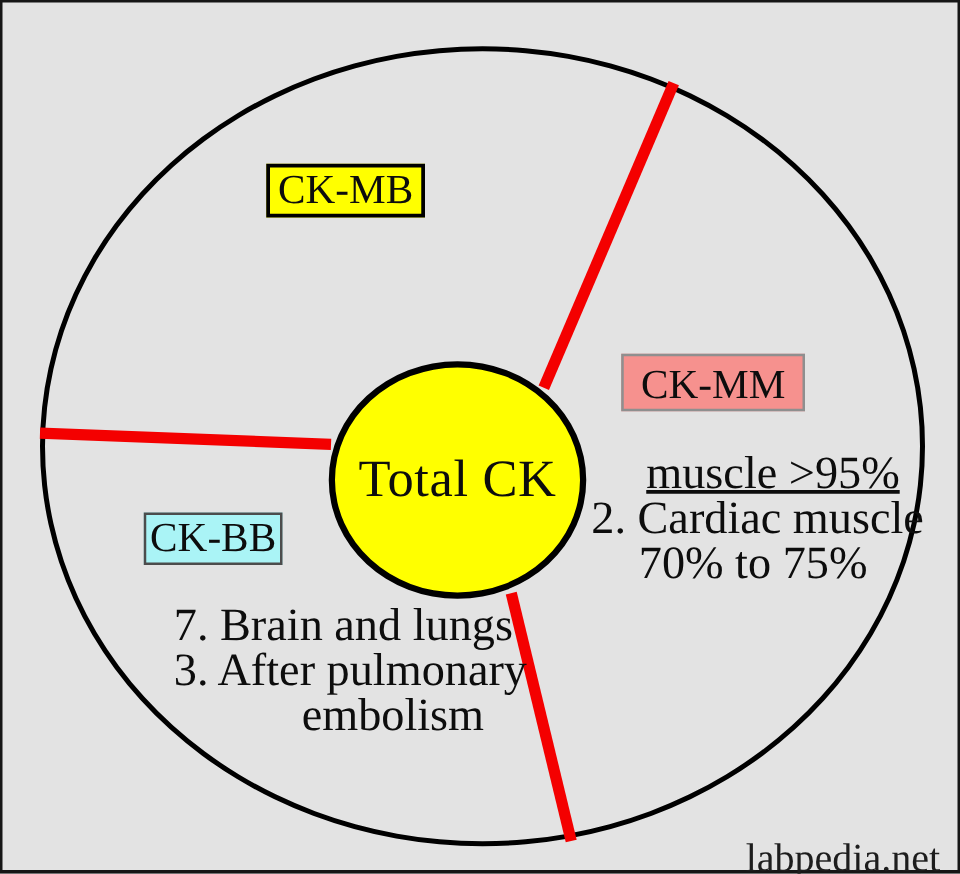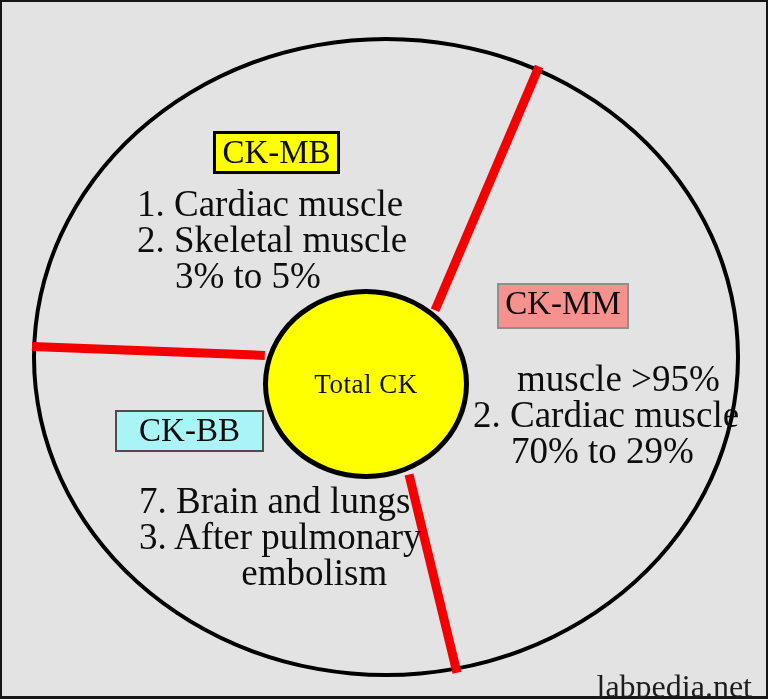--- a/index.html
+++ b/index.html
@@ -34,72 +34,67 @@
   .divider.top{left:537px;top:60px;width:265px;transform:rotate(113.1deg);}
   .divider.left{left:30px;top:340px;width:233px;transform:rotate(2.2deg);}
   .divider.bottom{left:407px;top:468px;width:204px;transform:rotate(76.4deg);}
   .center-circle{
     position:absolute;left:261px;top:287px;width:206px;height:190px;
     box-sizing:border-box;border:5px solid #000;border-radius:50%;
     background:var(--yellow);
     display:flex;align-items:center;justify-content:center;
   }
   .center-circle .label{
-    font-size:27px;color:var(--ink);letter-spacing:0.5px;
+    font-size:42px;color:var(--ink);letter-spacing:0.5px;
   }
   .tag{
     position:absolute;box-sizing:border-box;
-    display:flex;align-items:flex-start;justify-content:center;
+    display:flex;align-items:flex-end;justify-content:center;
     font-size:33px;color:var(--ink);
   }
   .tag.mb{left:211px;top:129px;width:127px;height:43px;background:var(--yellow);border:3px solid #000;}
-  .tag.mm{left:495px;top:281px;width:132px;height:46px;background:var(--pink);border:2px solid #8f8f8f;}
-  .tag.bb{left:113px;top:408px;width:149px;height:42px;background:var(--cyan);border:2px solid #4c4c4c;}
+  .tag.mm{left:495px;top:281px;width:147px;height:46px;background:var(--pink);border:2px solid #8f8f8f;}
+  .tag.bb{left:113px;top:408px;width:111px;height:42px;background:var(--cyan);border:2px solid #4c4c4c;}
   .list{
     position:absolute;color:var(--ink);
     font-size:37px;line-height:36px;white-space:nowrap;
   }
   .list.mb{left:135px;top:184px;}
   .list.mm{left:471px;top:359px;}
   .list.bb{left:137px;top:481px;}
   .list .in38{padding-left:38px;}
-  .list .in44{padding-left:44px;}
+  .list .in44{padding-left:44px;text-decoration:underline;}
   .list .in68{padding-left:68px;text-align:center;}
   .watermark{
     position:absolute;right:14px;top:666px;
     font-size:32px;color:#1d1d1d;
   }
 </style>
 </head>
 <body>
 
 <div class="canvas">
 
   <div class="outer-circle"></div>
 
   <div class="divider top"></div>
   <div class="divider left"></div>
   <div class="divider bottom"></div>
 
   <div class="tag mb">
     <span>CK-MB</span>
   </div>
-  <div class="list mb">
-    <div>1. Cardiac muscle</div>
-    <div>2. Skeletal muscle</div>
-    <div class="in38">3% to 5%</div>
-  </div>
 
   <div class="tag mm">
     <span>CK-MM</span>
   </div>
   <div class="list mm">
     <div class="in44">muscle &gt;95%</div>
     <div>2. Cardiac muscle</div>
-    <div class="in38">70% to 29%</div>
+    <div class="in38">70% to 75%</div>
   </div>
 
   <div class="tag bb">
     <span>CK-BB</span>
   </div>
   <div class="list bb">
     <div>7. Brain and lungs</div>
     <div>3. After pulmonary</div>
     <div class="in68">embolism</div>
   </div>

